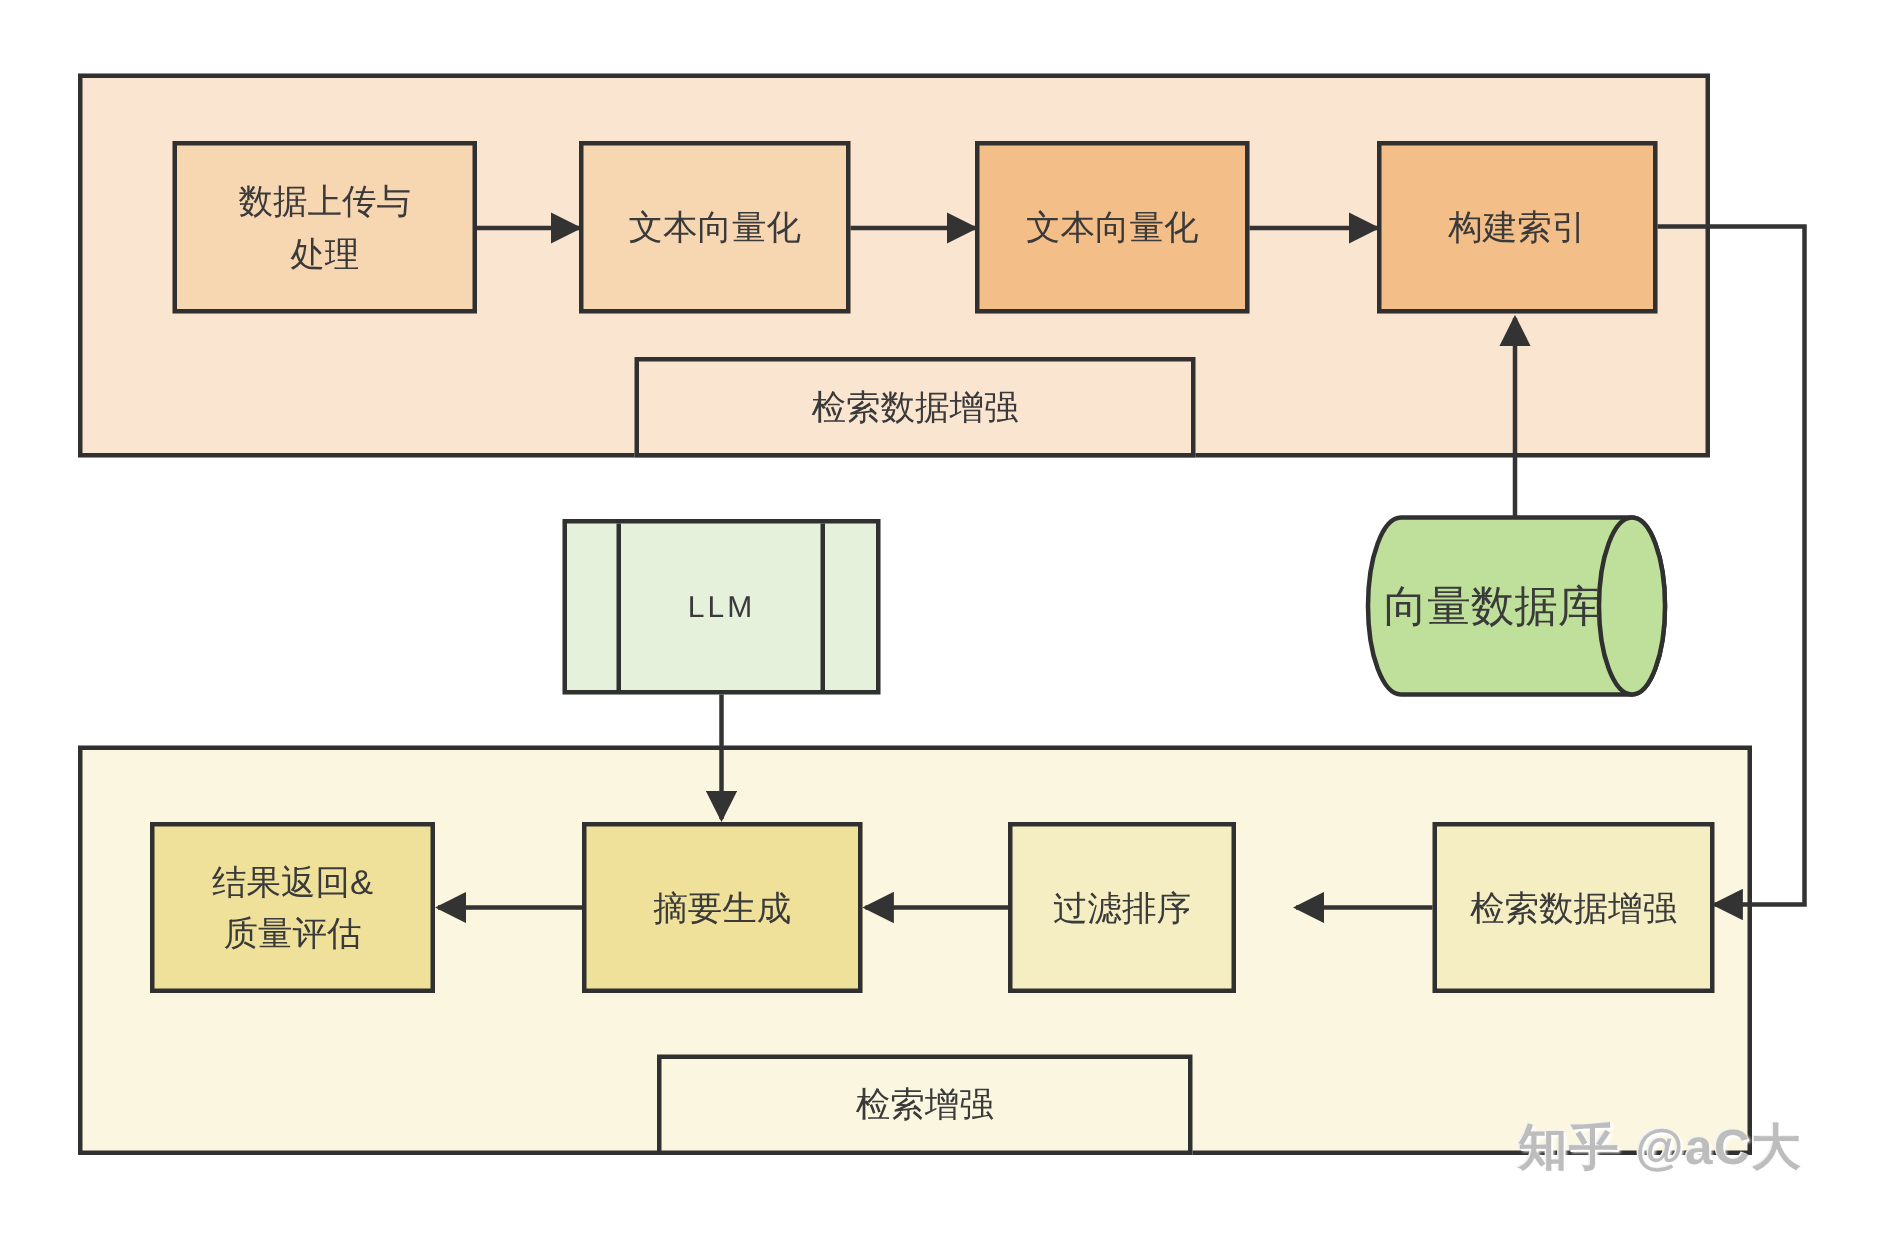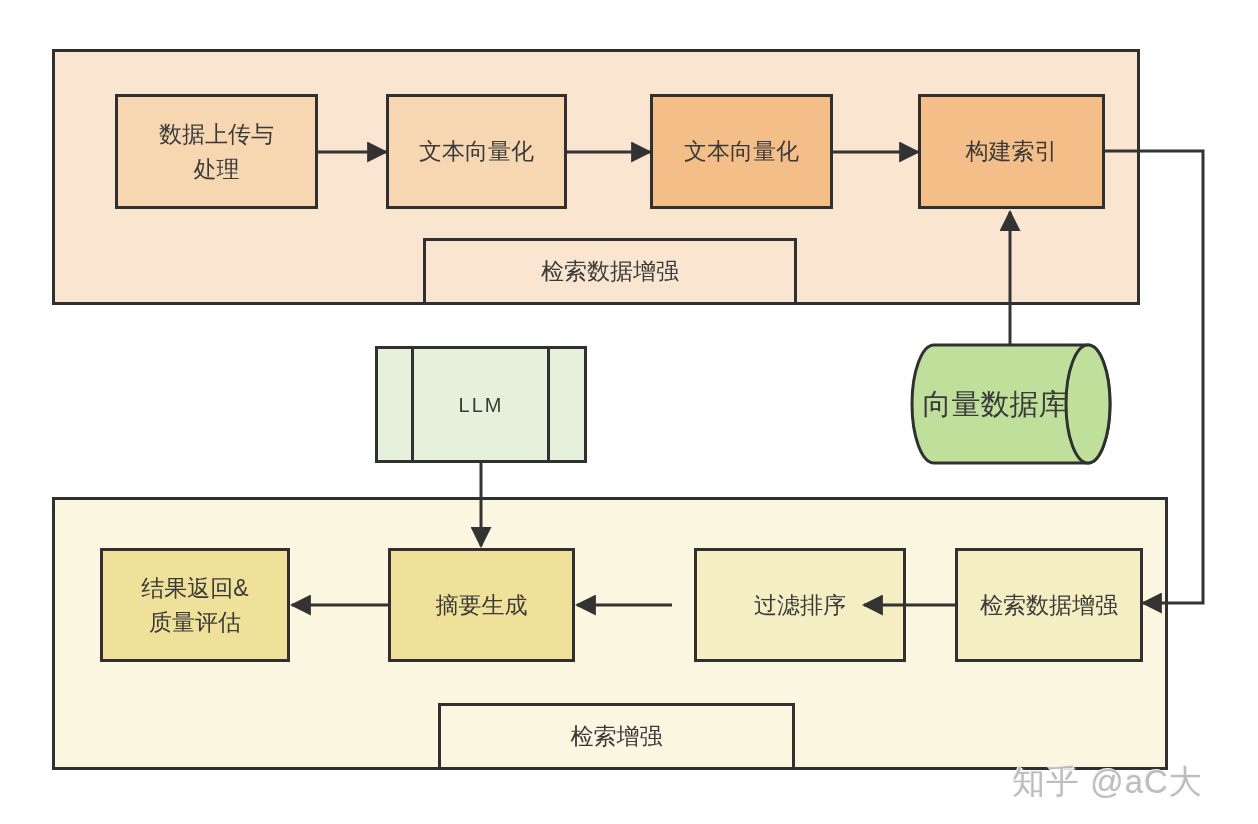--- a/index.html
+++ b/index.html
@@ -31,35 +31,35 @@
   #stage1-label{left:423px;top:238px;width:374px;height:67px;background:var(--stage1-bg,#fae5d1);}
   #stage2-label{left:438px;top:703px;width:357px;height:67px;background:var(--stage2-bg,#fbf6df);}
   
   #node-llm{left:375px;top:346px;width:212px;height:117px;background:var(--llm-bg,#e6f1dc);font-size:20px;letter-spacing:2px;}
   .llm-line{position:absolute;top:0;bottom:0;width:3px;background:var(--border,#303030);}
   .llm-line-left{left:33px;}
   .llm-line-right{right:34px;}
   
   #node-result {left:100px;top:548px;width:190px;height:114px;background:var(--stage2-box-dark,#efe19a);}
   #node-summary{left:388px;top:548px;width:187px;height:114px;background:var(--stage2-box-dark,#efe19a);}
-  #node-filter {left:672px;top:548px;width:212px;height:114px;background:var(--stage2-box-light,#f5eec2);margin-left:22px;}
+  #node-filter {left:672px;top:548px;width:152px;height:114px;background:var(--stage2-box-light,#f5eec2);}
   #node-topk   {left:955px;top:548px;width:188px;height:114px;background:var(--stage2-box-light,#f5eec2);}
 
   
   #vector-db-label{left:915px;top:347px;width:160px;height:116px;display:flex;align-items:center;justify-content:center;font-size:29px;}
 
   
   #overlay{position:absolute;left:0;top:0;width:1258px;height:824px;pointer-events:none;}
   .conn{stroke:var(--arrow,#333);stroke-width:3;fill:none;}
   .arrowhead{fill:var(--arrow,#333);}
   .cyl-body{fill:var(--cylinder-bg,#bfe09b);stroke:var(--border,#303030);stroke-width:3;}
   .cyl-cap{fill:var(--cylinder-bg,#bfe09b);stroke:var(--border,#303030);stroke-width:3;}
 
   #watermark{
-    left:1012px;top:760px;width:240px;font-size:33px;font-weight:normal;
+    left:1012px;top:743px;width:240px;font-size:33px;font-weight:bold;
     color:var(--watermark,#bdbdbd);
     text-shadow:1px 1px 0 #ffffff,-1px -1px 0 #f2f2f2,2px 2px 2px rgba(255,255,255,.9);
     letter-spacing:1px;white-space:nowrap;
   }
 </style>
 </head>
 <body>
 
 <div class="abs container" id="stage1"></div>
 <div class="abs container" id="stage2"></div>

